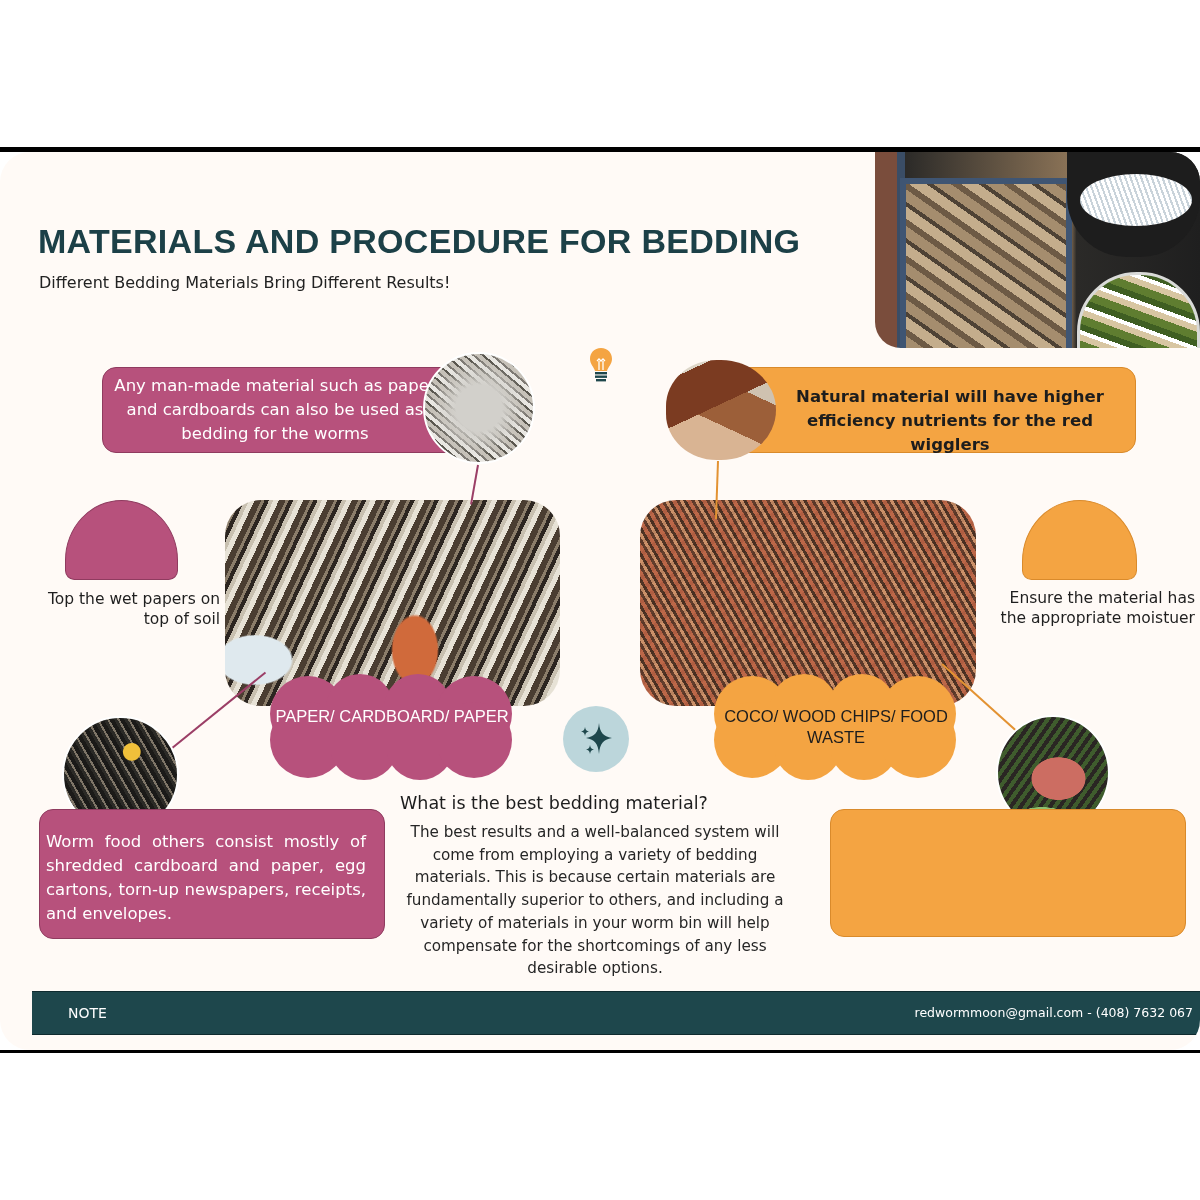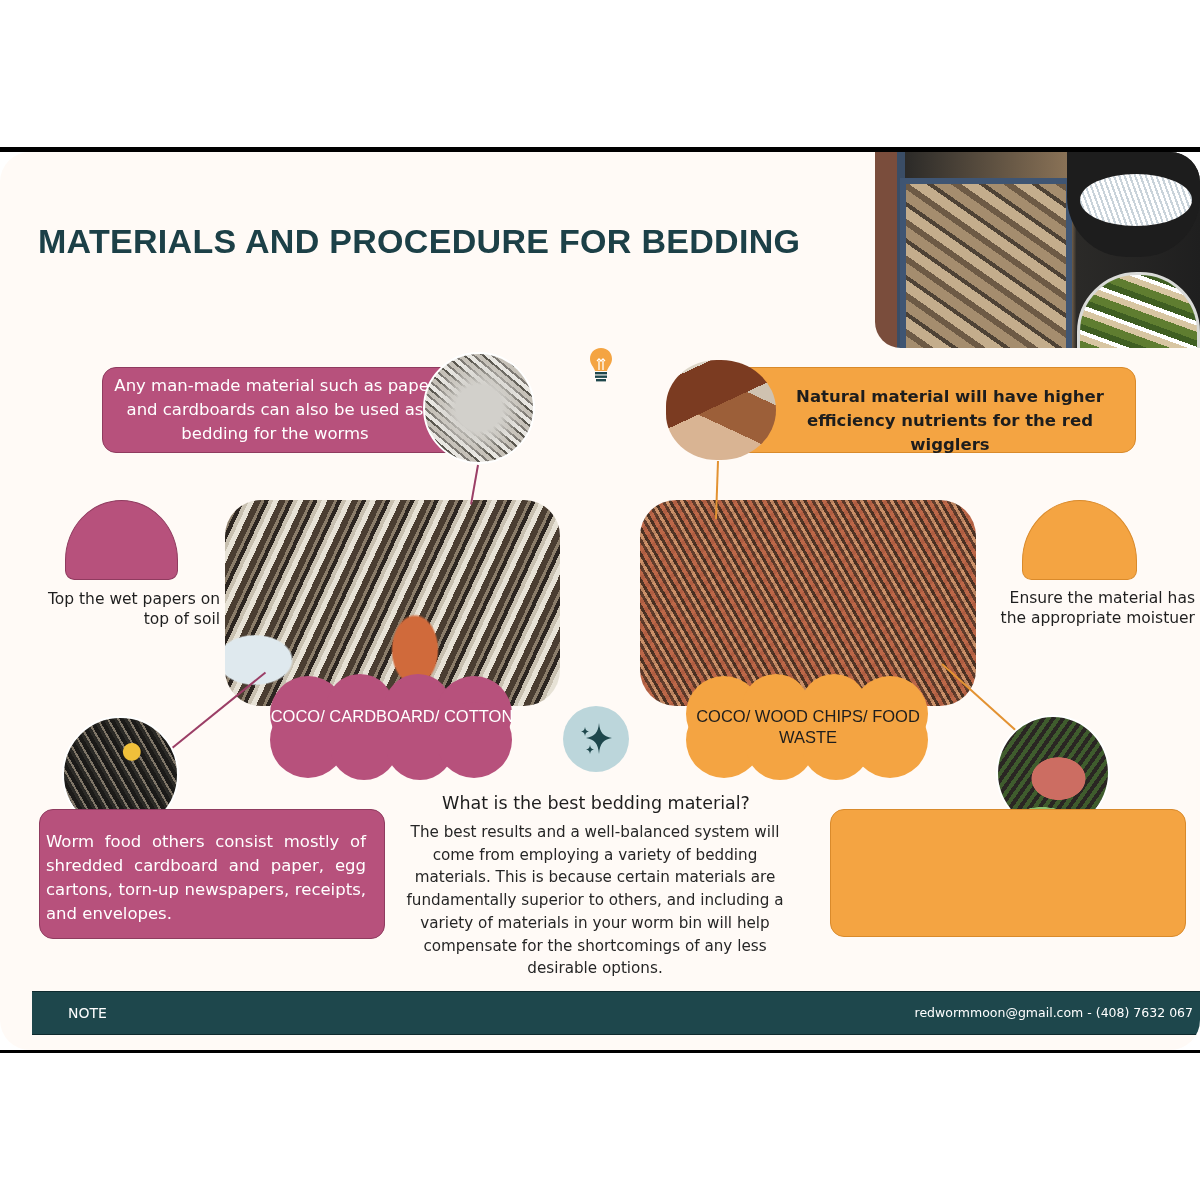--- a/index.html
+++ b/index.html
@@ -67,56 +67,57 @@
   .bp-coco { left: 640px; top: 348px; width: 336px; height: 206px;
     background:
       repeating-linear-gradient(60deg, rgba(190,100,70,.85) 0 4px, rgba(90,55,40,.9) 4px 7px, rgba(210,150,110,.8) 7px 10px, rgba(70,45,32,.9) 10px 13px),
       repeating-linear-gradient(-40deg, #b07a55 0 5px, #5a3a28 5px 9px), #7a4c34; }
 
   .cloud { position: absolute; }
   .cloud svg { position: absolute; left: 0; top: 0; }
   .cloud-label { position: absolute; left: 0; width: 100%; text-align: center; font-size: 16.5px; line-height: 21px; font-family: "Liberation Sans", sans-serif; }
   .cl-paper { left: 268px; top: 522px; width: 248px; height: 106px; }
   .cl-paper .cloud-label { top: 32px; color: #fff; }
-  .cl-coco { left: 684px; top: 522px; width: 248px; height: 106px; }
+  .cl-coco { left: 712px; top: 522px; width: 248px; height: 106px; }
   .cl-coco .cloud-label { top: 32px; color: #1d1d1d; }
 
   .dome { position: absolute; border-radius: 60px 60px 10px 10px / 64px 64px 10px 10px; }
   .dome-pink { left: 65px; top: 348px; width: 113px; height: 80px; background: #b7517c; border: 1px solid #8f3b5f; }
   .dome-orange { left: 1022px; top: 348px; width: 115px; height: 80px; background: #f4a442; border: 1px solid #d98a2b; }
   .step-text { position: absolute; font-size: 15.5px; line-height: 20px; text-align: right; color: #1f1f1f; }
   .st-left { left: 30px; top: 437px; width: 190px; }
   .st-right { left: 985px; top: 436px; width: 210px; }
 
   .idea { position: absolute; left: 560px; top: 195px; width: 82px; text-align: center; }
   .idea-bulb { display: block; margin: 0 auto 8px; }
   .idea-text { font-size: 10.5px; line-height: 15.2px; color: #2b2b2b; }
 
   .sparkle { position: absolute; left: 563px; top: 554px; width: 66px; height: 66px; border-radius: 50%; background: #bcd6db; }
 
   .c-food { left: 39px; top: 657px; width: 346px; height: 130px; }
   .t-food { left: 46px; top: 678px; width: 320px; color: #fff; text-align: justify; text-align-last: left; font-size: 16.5px; line-height: 24px; }
   .c-diet { left: 830px; top: 657px; width: 356px; height: 128px; }
   .t-diet { left: 839px; top: 674px; width: 340px; color: #1d1d1d; text-align: justify; text-align-last: left; font-size: 16.5px; line-height: 23px; }
 
-  .q-title { position: absolute; left: 400px; top: 641px; width: 392px; text-align: center; font-size: 17.5px; color: #1d1d1d; }
+  .q-title { position: absolute; left: 400px; top: 641px; width: 392px; font-size: 17.5px; color: #1d1d1d; }
   .q-body { position: absolute; left: 404px; top: 669px; width: 382px; text-align: center; font-size: 15.2px; line-height: 22.7px; color: #262626; }
 
   .footer { position: absolute; left: 0; top: 839px; width: 1200px; height: 44px; background: #1e474c; border-top: 1px solid #0f2b2f; border-bottom: 1px solid #0f2b2f; margin-left: 32px; }
   .footer-note { position: absolute; left: 36px; top: 13px; font-size: 14px; color: #ffffff; }
   .footer-contact { position: absolute; right: 39px; top: 13px; font-size: 12.5px; color: #ffffff; }
 </style>
 </head>
 <body>
 
 <div class="top-rule"></div>
 
 <div class="slide">
 
   <div class="title">MATERIALS AND PROCEDURE FOR BEDDING</div>
+  <div class="subtitle">Different Bedding Materials Bring Different Results!</div>
 
   <div class="photo photo-bins">
     <div class="bin"></div>
     <div class="pot"></div>
     <div class="shred"></div>
     <div class="bowl"></div>
   </div>
 
   <div class="callout pink c-manmade"></div>
   <div class="callout-text t-manmade">Any man-made material  such as paper and cardboards can also be used as bedding for the worms</div>
@@ -158,21 +159,21 @@
           <circle cx="92" cy="34" r="34"></circle>
           <circle cx="150" cy="34" r="34"></circle>
           <circle cx="206" cy="40" r="38"></circle>
         <circle cx="40" cy="66" r="38"></circle>
           <circle cx="96" cy="72" r="34"></circle>
           <circle cx="152" cy="72" r="34"></circle>
           <circle cx="206" cy="66" r="38"></circle>
         <rect x="20" y="30" width="208" height="50"></rect>
       </g>
     </svg>
-    <div class="cloud-label">COCO/ CARDBOARD/ COTTON</div>
+    <div class="cloud-label">PAPER/ CARDBOARD/ PAPER</div>
   </div>
   <div class="cloud cl-coco">
     <svg width="248" height="106" viewBox="0 0 248 106">
       <g fill="#f4a442">
         <circle cx="40" cy="40" r="38"></circle>
           <circle cx="92" cy="34" r="34"></circle>
           <circle cx="150" cy="34" r="34"></circle>
           <circle cx="206" cy="40" r="38"></circle>
         <circle cx="40" cy="66" r="38"></circle>
           <circle cx="96" cy="72" r="34"></circle>

